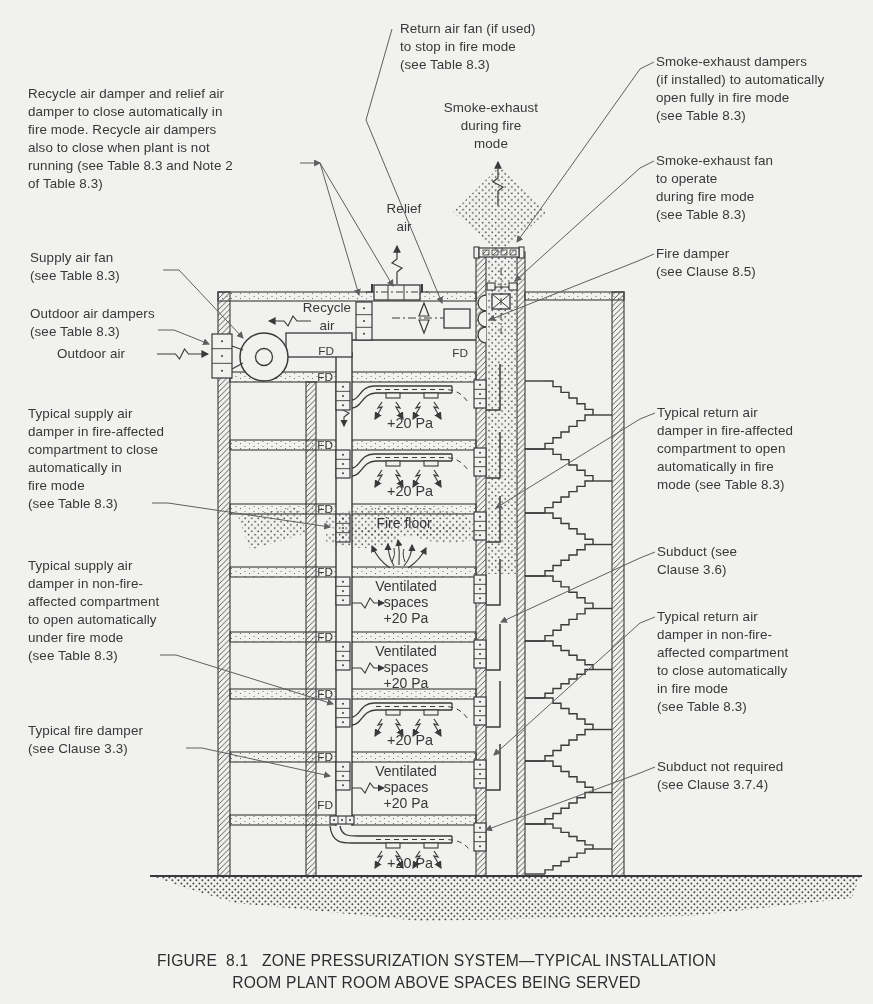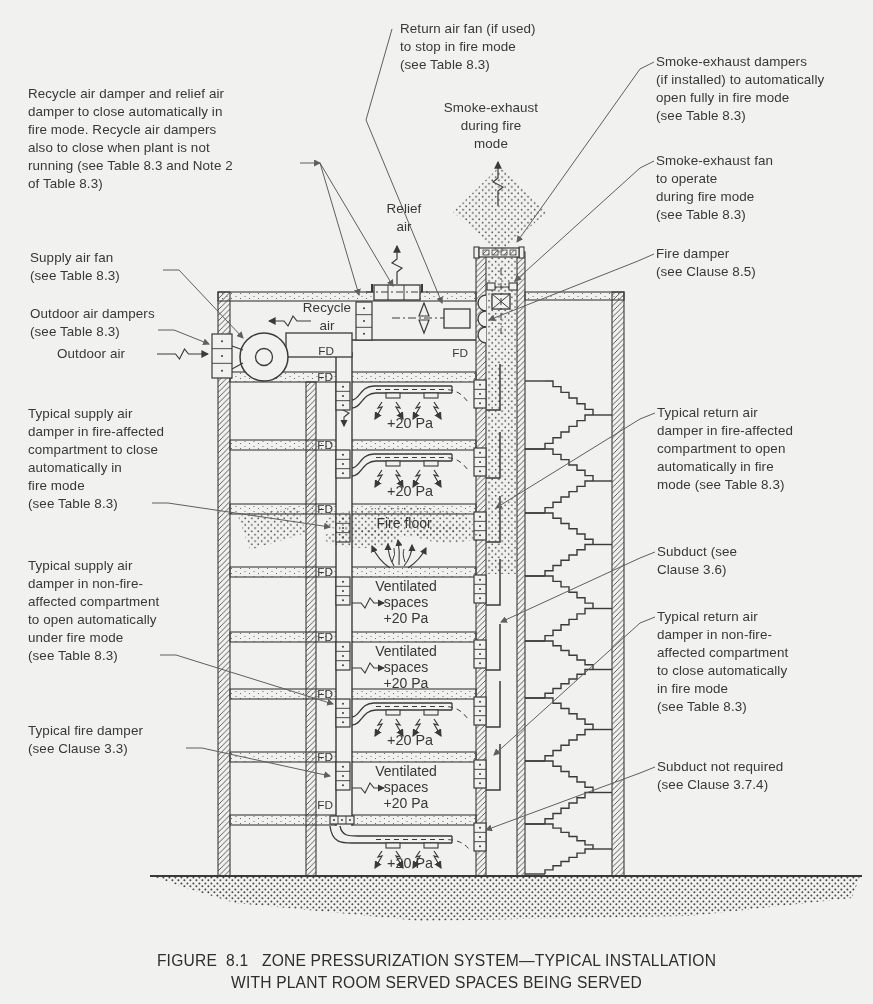--- a/index.html
+++ b/index.html
@@ -484,14 +484,14 @@
           <polyline points="655,767 640,773 486,830" fill="none" stroke="#5f5f5f" stroke-width="1" marker-end="url(#arl)"></polyline>
         </g>
       </g>
       <g>
         <path d="M157.0,354.0 L175.5,354.0 L179.5,359.0 L184.5,349.0 L188.5,354.0 L208.0,354.0" fill="none" stroke="#3a3a3a" stroke-width="1.2" marker-end="url(#arr)"></path>
         <path d="M397.0,284.0 L397.0,272.0 L402.0,268.0 L392.0,263.0 L397.0,259.0 L397.0,246.0" fill="none" stroke="#3a3a3a" stroke-width="1.2" marker-end="url(#arr)"></path>
         <path d="M311.0,321.0 L297.0,321.0 L293.0,316.0 L288.0,326.0 L284.0,321.0 L269.0,321.0" fill="none" stroke="#3a3a3a" stroke-width="1.2" marker-end="url(#arr)"></path>
       </g>
     </svg>
   <div class="caption" id="cap1">FIGURE&nbsp; 8.1&nbsp;&nbsp; ZONE PRESSURIZATION SYSTEM—TYPICAL INSTALLATION</div>
-  <div class="caption" id="cap2">WITH PLANT ROOM SERVED SPACES BEING SERVED</div>
+  <div class="caption" id="cap2">ROOM PLANT ROOM ABOVE SPACES BEING SERVED</div>
 </div>
 
 </body></html>

